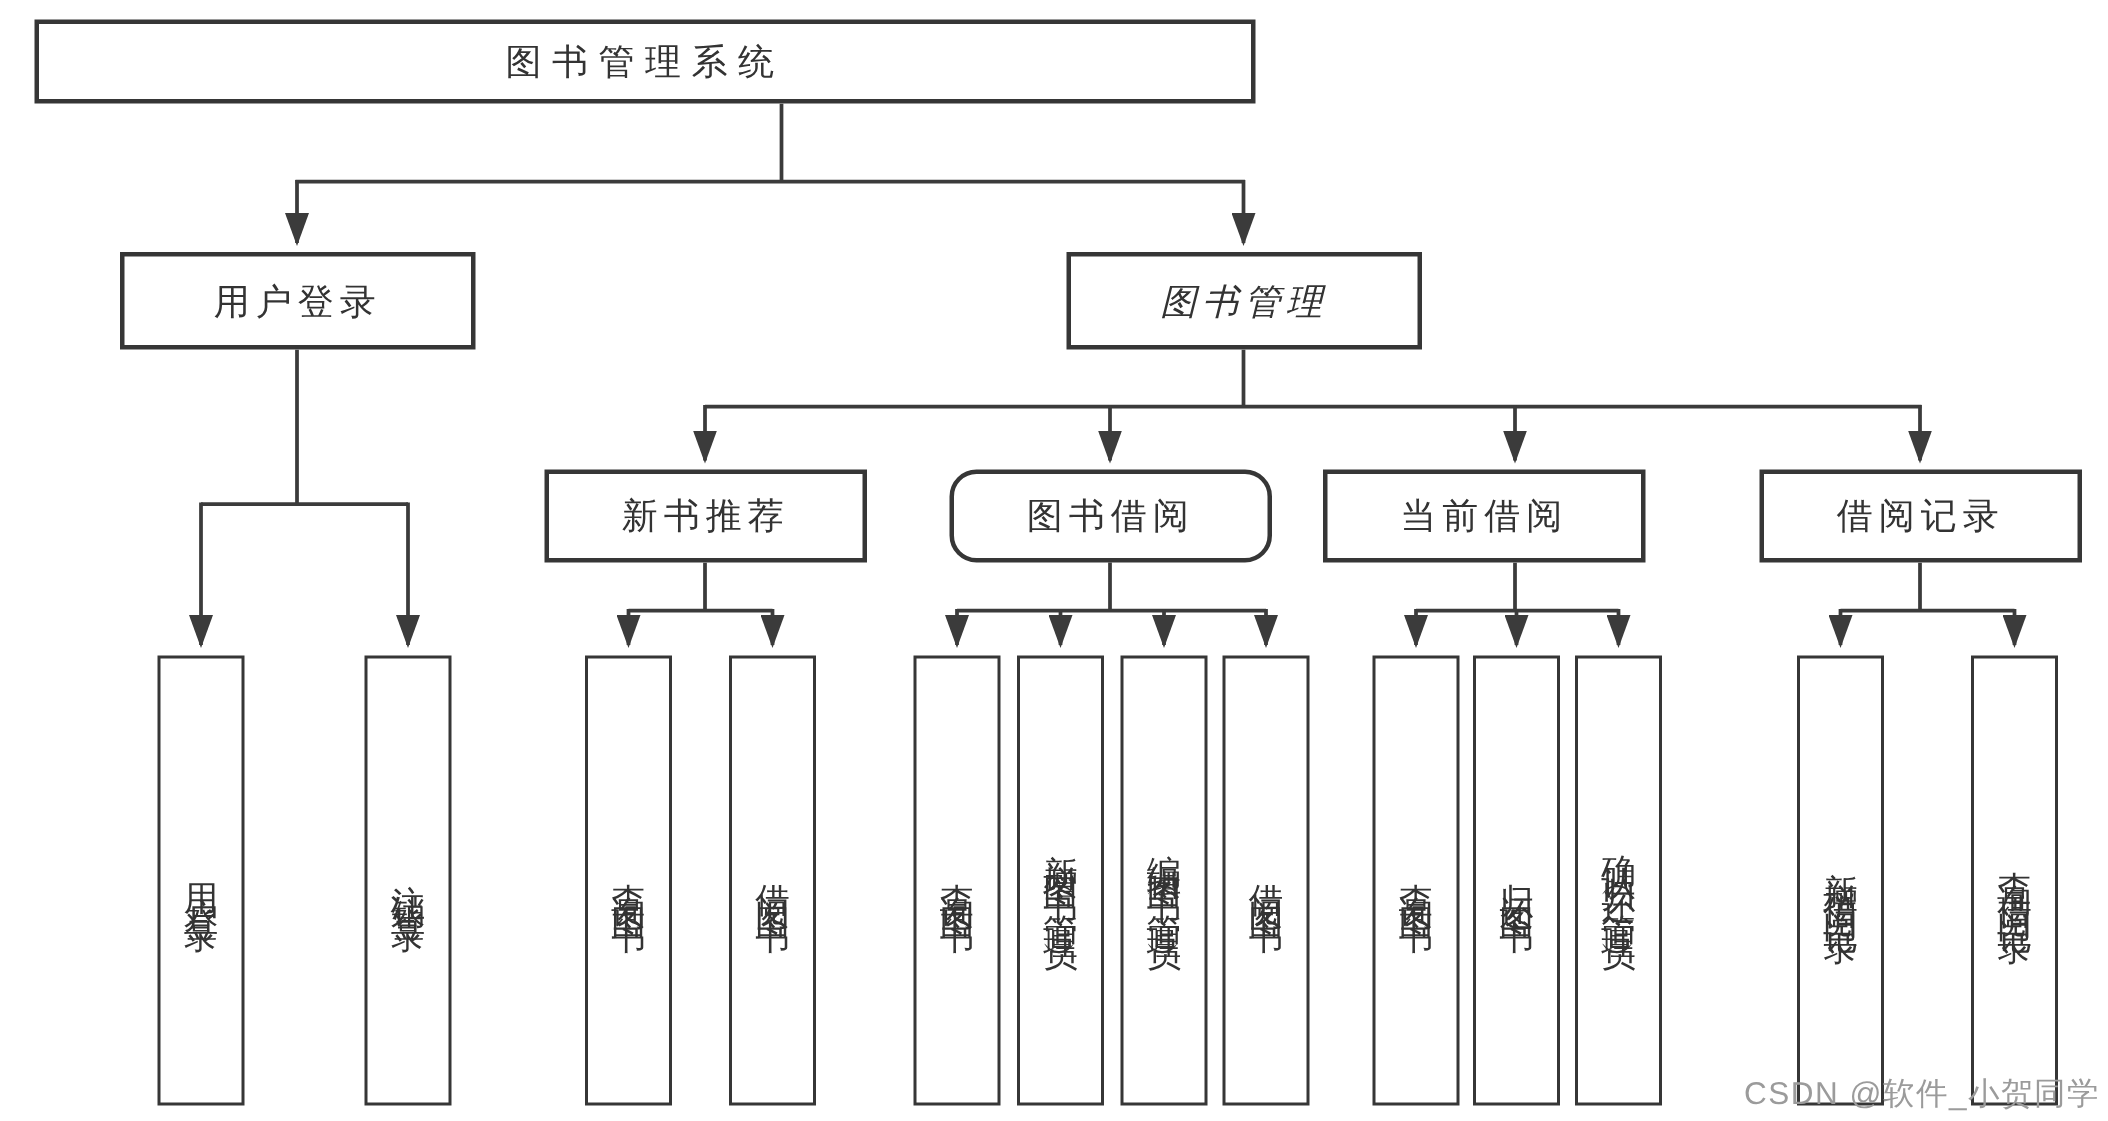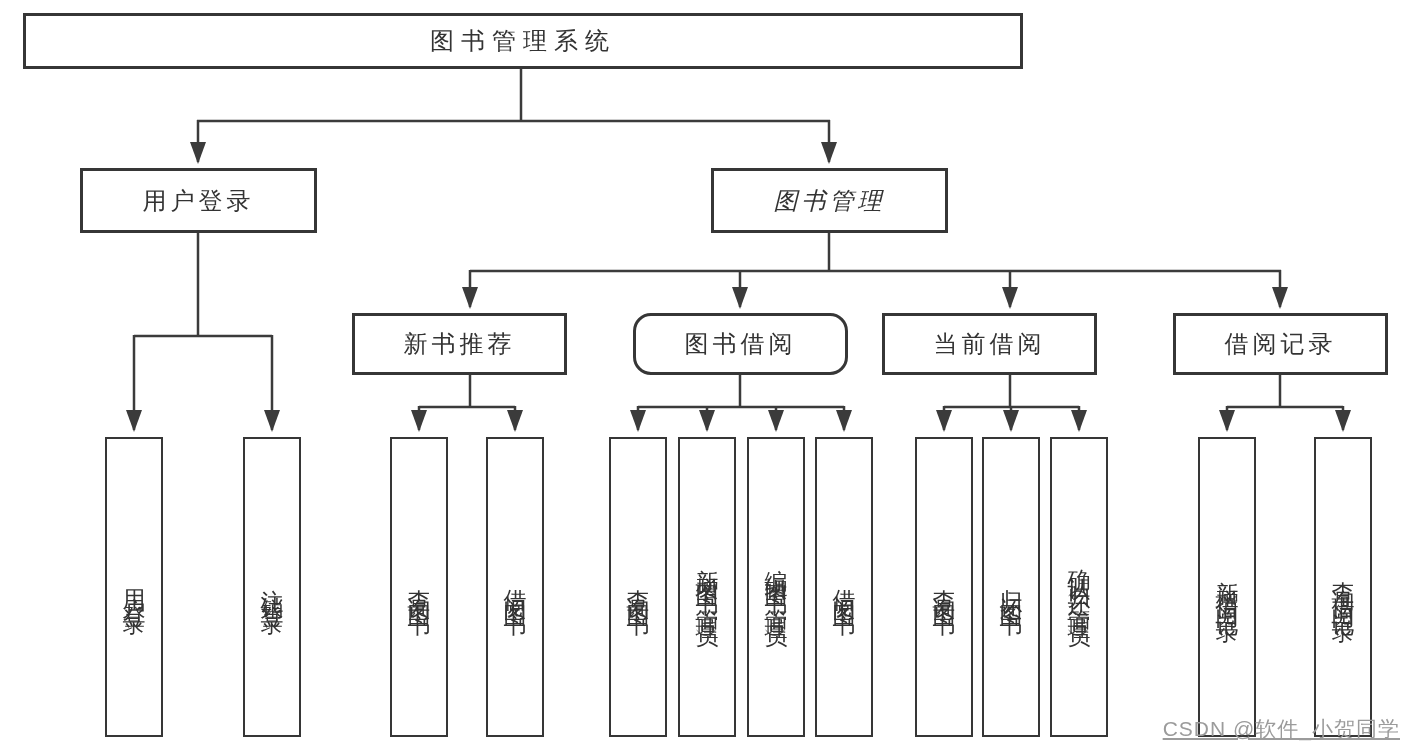--- a/index.html
+++ b/index.html
@@ -14,40 +14,40 @@
   }
   .node.v{border-width:2.5px;}
   .node .lbl{white-space:nowrap;}
   .node.h .lbl{font-size:24px;letter-spacing:4px;}
   .node.root-box .lbl{font-size:24px;letter-spacing:7px;}
   .node.v .lbl{
     writing-mode:vertical-rl;text-orientation:mixed;
     font-size:23px;letter-spacing:8px;line-height:1;white-space:normal;
   }
   
-  #n-root{left:23px;top:13px;width:1000px;height:56px;}
+  #n-root{left:23px;top:13px;width:814px;height:56px;}
   
   #n-login{left:80px;top:168px;width:237px;height:65px;}
   #n-mgmt{left:711px;top:168px;width:237px;height:65px;font-style:italic;}
   
   .l3{top:313px;width:215px;height:62px;}
-  #n-newrec{left:352px;}
+  #n-newrec{left:363px;}
   #n-borrow{left:633px;border-radius:18px;}
   #n-current{left:882px;}
   #n-records{left:1173px;}
   
   .tall{top:437px;width:58px;height:300px;}
   #t1{left:105px;} #t2{left:243px;}
   #t3{left:390px;} #t4{left:486px;}
   #t5{left:609px;} #t6{left:678px;} #t7{left:747px;} #t8{left:815px;}
   #t9{left:915px;} #t10{left:982px;} #t11{left:1050px;}
   #t12{left:1198px;} #t13{left:1314px;}
   .watermark{
     position:absolute;right:5px;bottom:4px;z-index:6;
-    font-size:21px;letter-spacing:1px;color:#9b9b9b;text-decoration:underline;
+    font-size:21px;letter-spacing:1px;color:#9b9b9b;
   }
 </style>
 </head>
 <body>
 
 <div class="stage">
 
   <svg class="wires" width="1405" height="747" viewBox="0 0 1405 747">
     <defs>
       <marker id="arw" markerUnits="userSpaceOnUse" markerWidth="22" markerHeight="16" viewBox="0 0 22 16" refX="20" refY="8" orient="auto">

